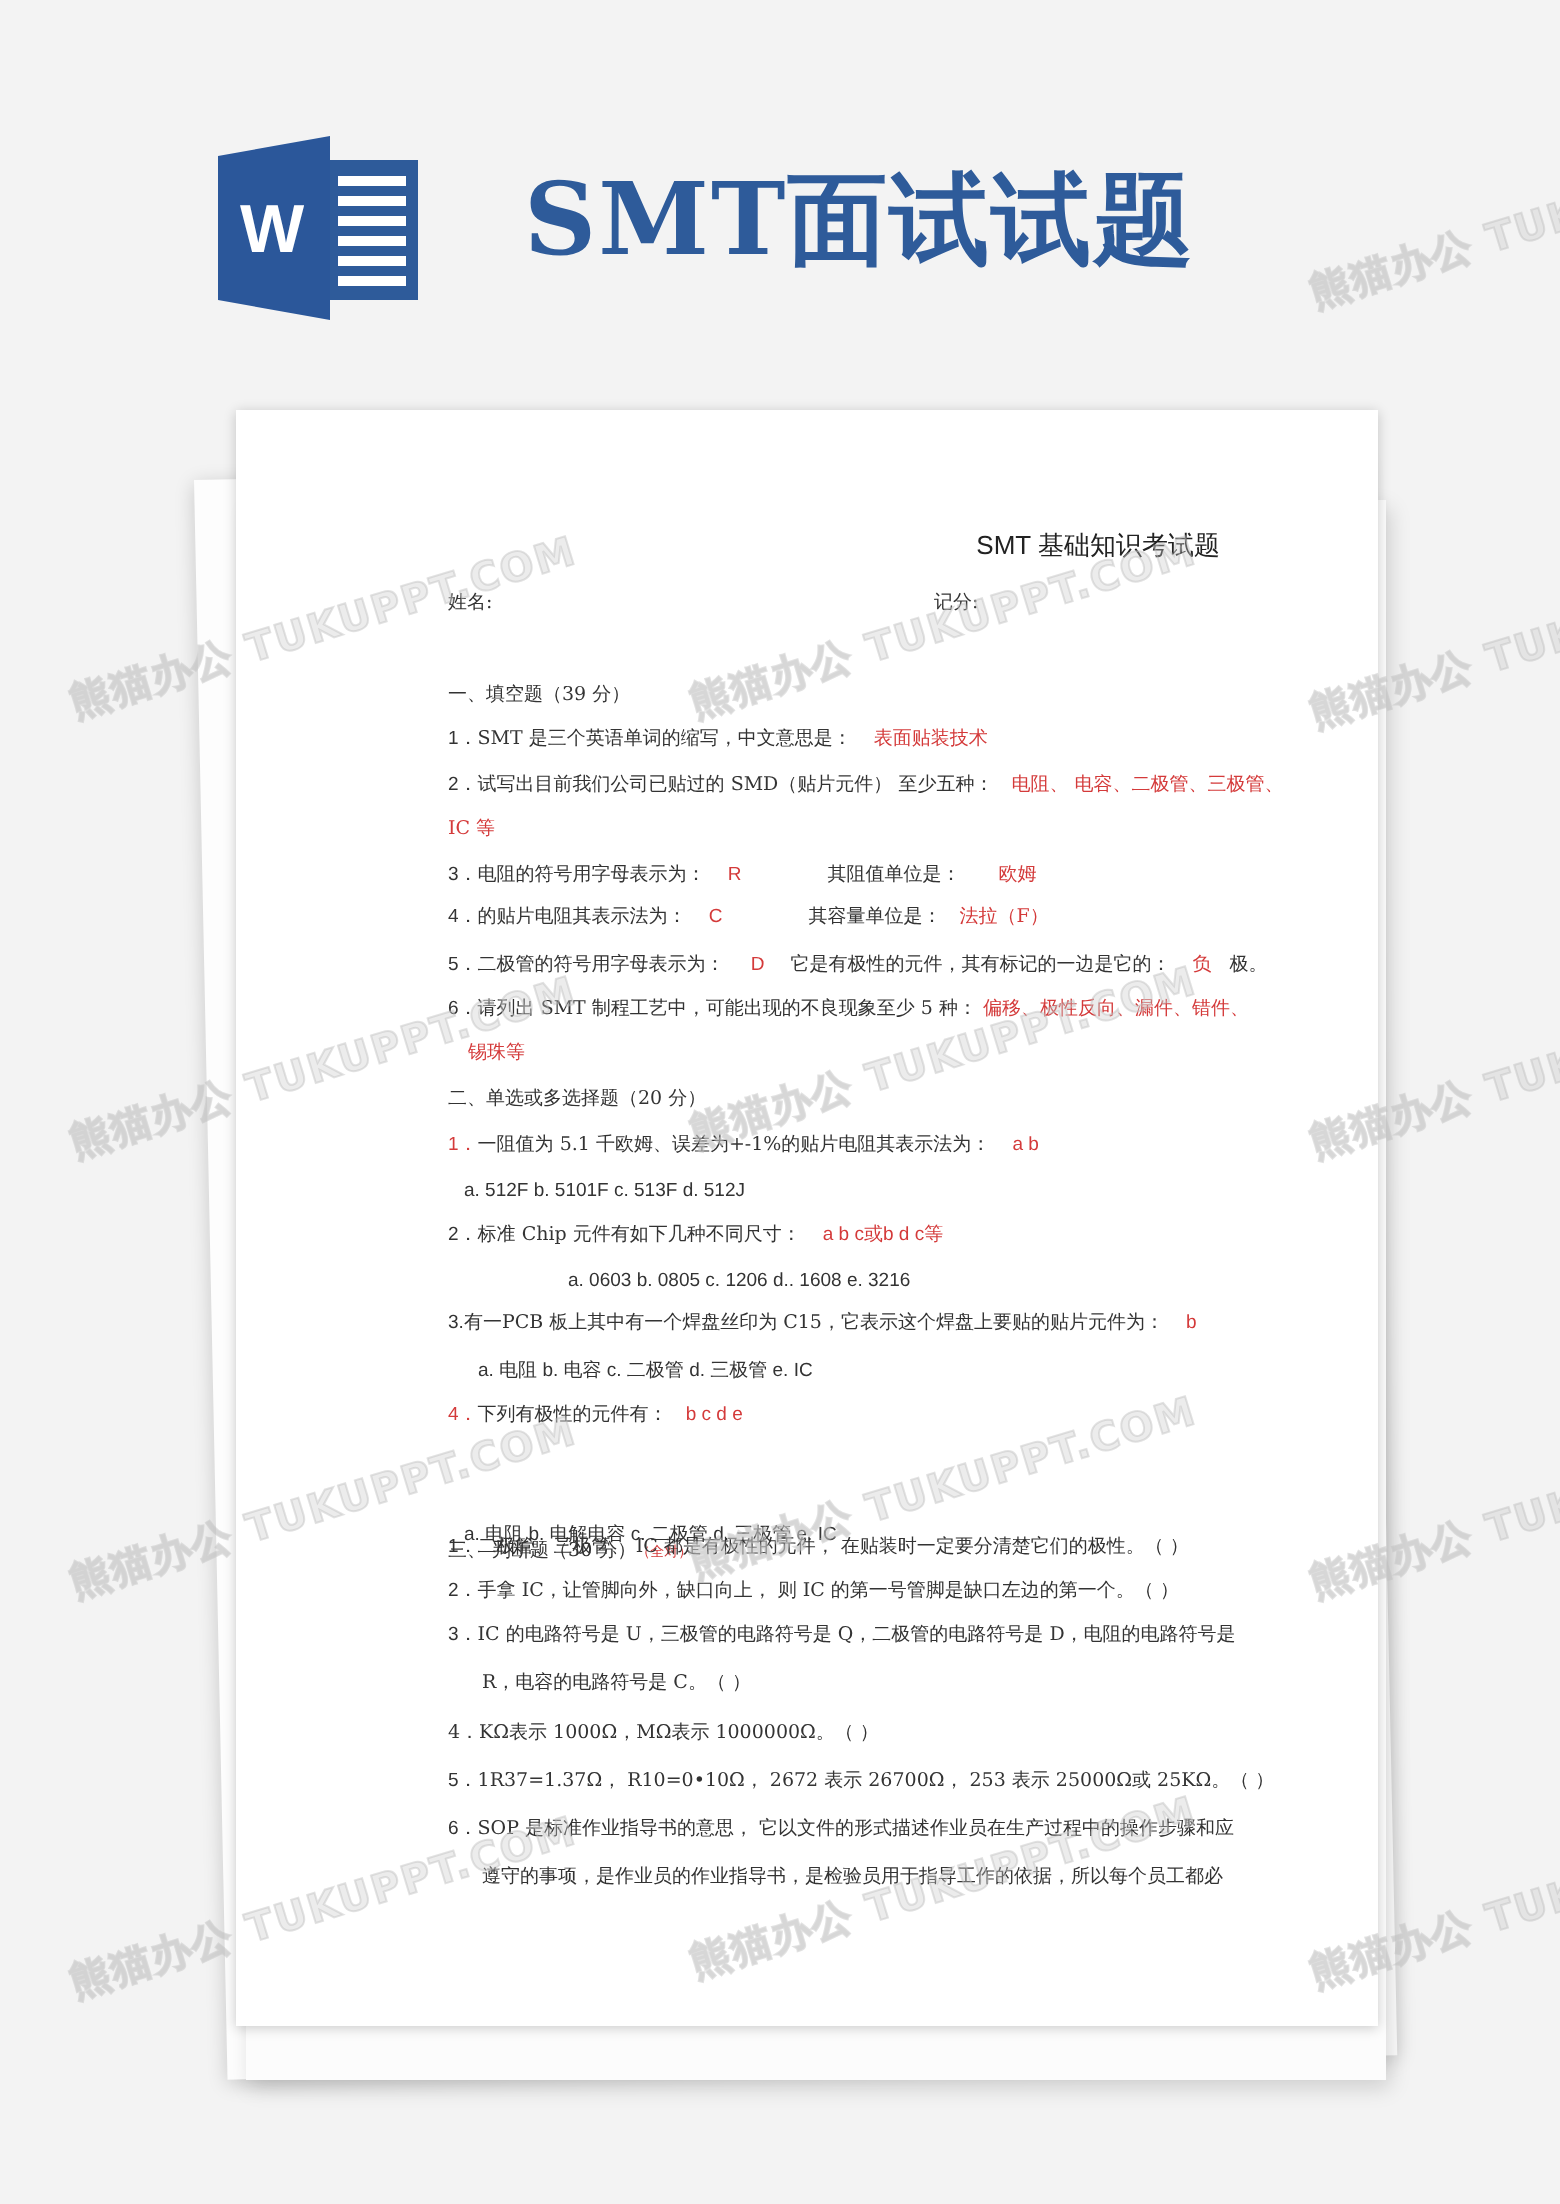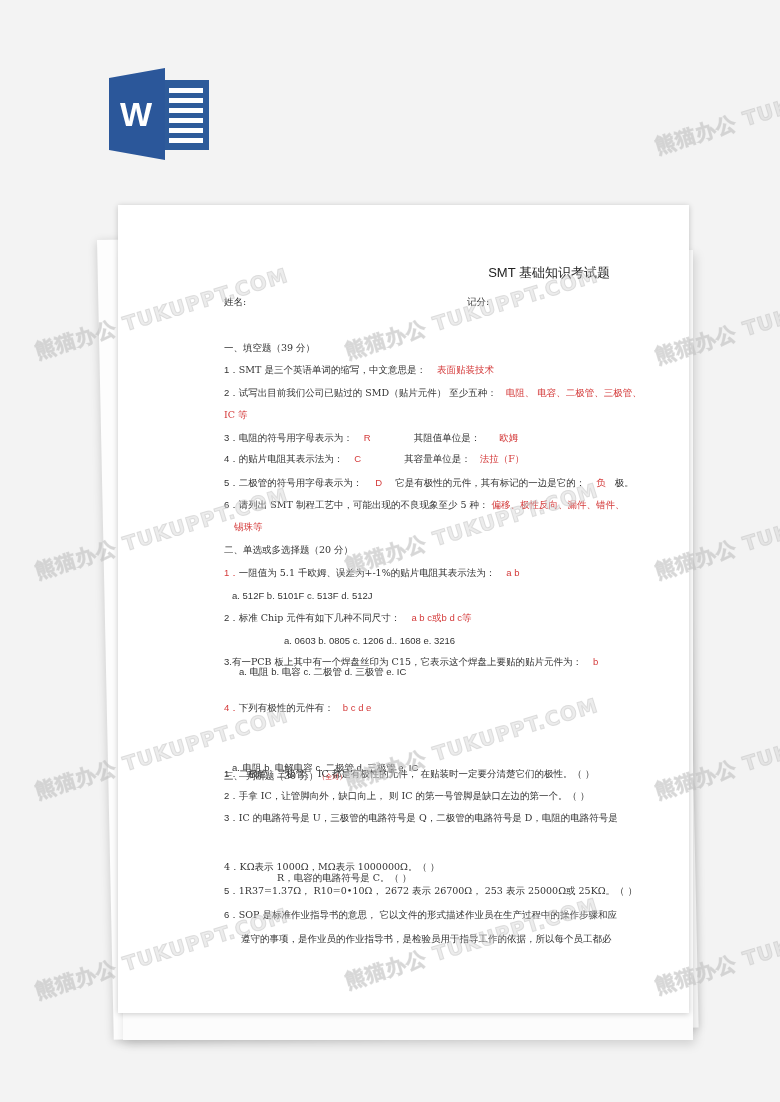--- a/index.html
+++ b/index.html
@@ -60,20 +60,21 @@
         <rect x="60" y="30" width="34" height="5"></rect>
         <rect x="60" y="40" width="34" height="5"></rect>
         <rect x="60" y="50" width="34" height="5"></rect>
         <rect x="60" y="60" width="34" height="5"></rect>
         <rect x="60" y="70" width="34" height="5"></rect>
       </g>
       <polygon points="0,10 56,0 56,92 0,82" fill="#2b579a"></polygon>
       <text x="27" y="58" text-anchor="middle" fill="#ffffff" font-family="Liberation Sans, sans-serif" font-weight="bold" font-size="34">W</text>
     </svg>
   </div>
+  <div class="banner-title">SMT面试试题</div>
 </div>
 
 <div class="page-back"></div>
 <div class="page-back2"></div>
 
 <div class="page">
   <div class="doc">
     <div class="doc-title">
       <span class="sans">SMT 基础知识考试题</span>
     </div>
@@ -132,42 +133,42 @@
     <div class="line" style="top:406px;">
       <span class="sans">2．</span><span>标准 Chip 元件有如下几种不同尺寸：</span>
       <span class="gap" style="width:8px"></span><span class="red sans">a  b  c或b  d   c等</span>
     </div>
     <div class="line sans" style="top:429px;left:18px;margin-left:42px;">a.  0603   b.    0805     c.    1206     d..   1608    e.   3216</div>
 
     <div class="line" style="top:450px;">
       <span class="sans">3.</span><span>有一PCB 板上其中有一个焊盘丝印为 C15，它表示这个焊盘上要贴的贴片元件为：</span>
       <span class="gap" style="width:8px"></span><span class="red sans">b</span>
     </div>
-    <div class="line sans" style="top:460px;left:15px;">a.     电阻       b.     电容      c.    二极管        d.     三极管     e.      IC</div>
+    <div class="line sans" style="top:474px;left:15px;">a.     电阻       b.     电容      c.    二极管        d.     三极管     e.      IC</div>
 
     <div class="line" style="top:496px;">
       <span class="sans red">4．</span><span>下列有极性的元件有：</span>
       <span class="gap" style="width:6px"></span><span class="red sans">b  c  d  e</span>
     </div>
     <div class="line sans indent" style="top:511px;margin-top:45px;">a.  电阻     b.      电解电容       c.     二极管    d.   三极管   e.   IC</div>
 
     <div class="line" style="top:540px;margin-top:24px;">
       <span>三、 判断题（30 分）</span><span class="red" style="font-size:7px">（全对）</span>
     </div>
 
     <div class="line" style="top:562px;">
       <span class="sans">1．</span><span>二极管、三极管、 IC 都是有极性的元件，  在贴装时一定要分清楚它们的极性。（    ）</span>
     </div>
     <div class="line" style="top:584px;">
       <span class="sans">2．</span><span>手拿 IC，让管脚向外，缺口向上，  则 IC 的第一号管脚是缺口左边的第一个。（    ）</span>
     </div>
     <div class="line" style="top:606px;">
       <span class="sans">3．</span><span>IC 的电路符号是 U，三极管的电路符号是 Q，二极管的电路符号是 D，电阻的电路符号是</span>
     </div>
-    <div class="line" style="top:666px;left:17px;margin-left:36px;">R，电容的电路符号是 C。（    ）</div>
+    <div class="line" style="top:630px;left:17px;">R，电容的电路符号是 C。（    ）</div>
 
     <div class="line" style="top:655px;">
       <span>4．</span><span>KΩ表示 1000Ω，MΩ表示 1000000Ω。（    ）</span>
     </div>
     <div class="line" style="top:679px;">
       <span class="sans">5．</span><span>1R37=1.37Ω， R10=0•10Ω， 2672 表示 26700Ω，  253 表示 25000Ω或 25KΩ。（    ）</span>
     </div>
     <div class="line" style="top:703px;">
       <span class="sans">6．</span><span>SOP 是标准作业指导书的意思，  它以文件的形式描述作业员在生产过程中的操作步骤和应</span>
     </div>

